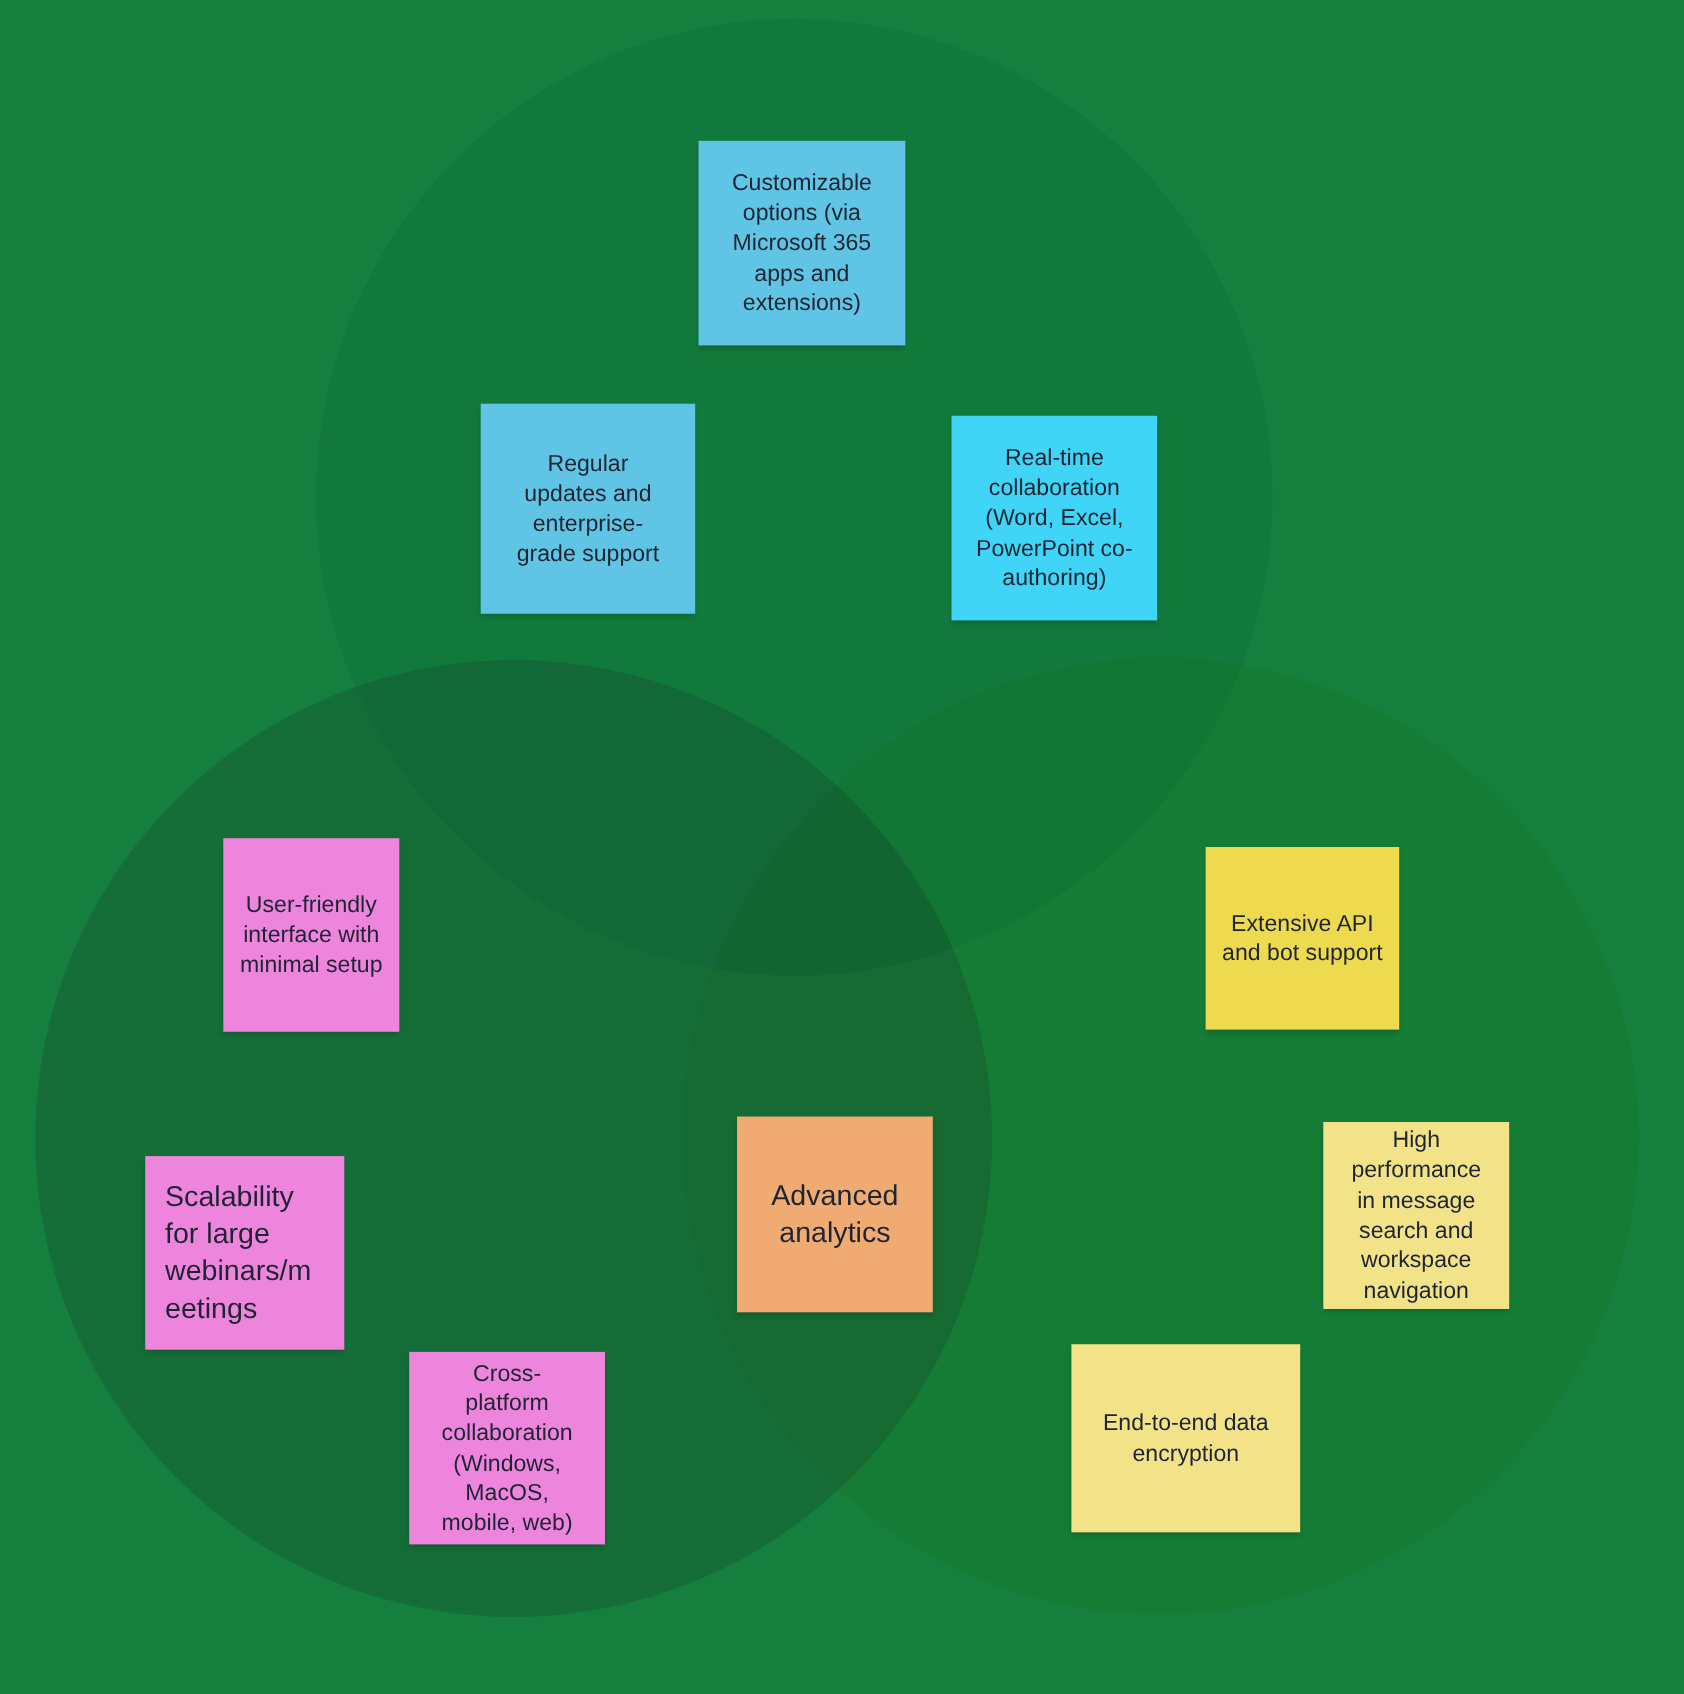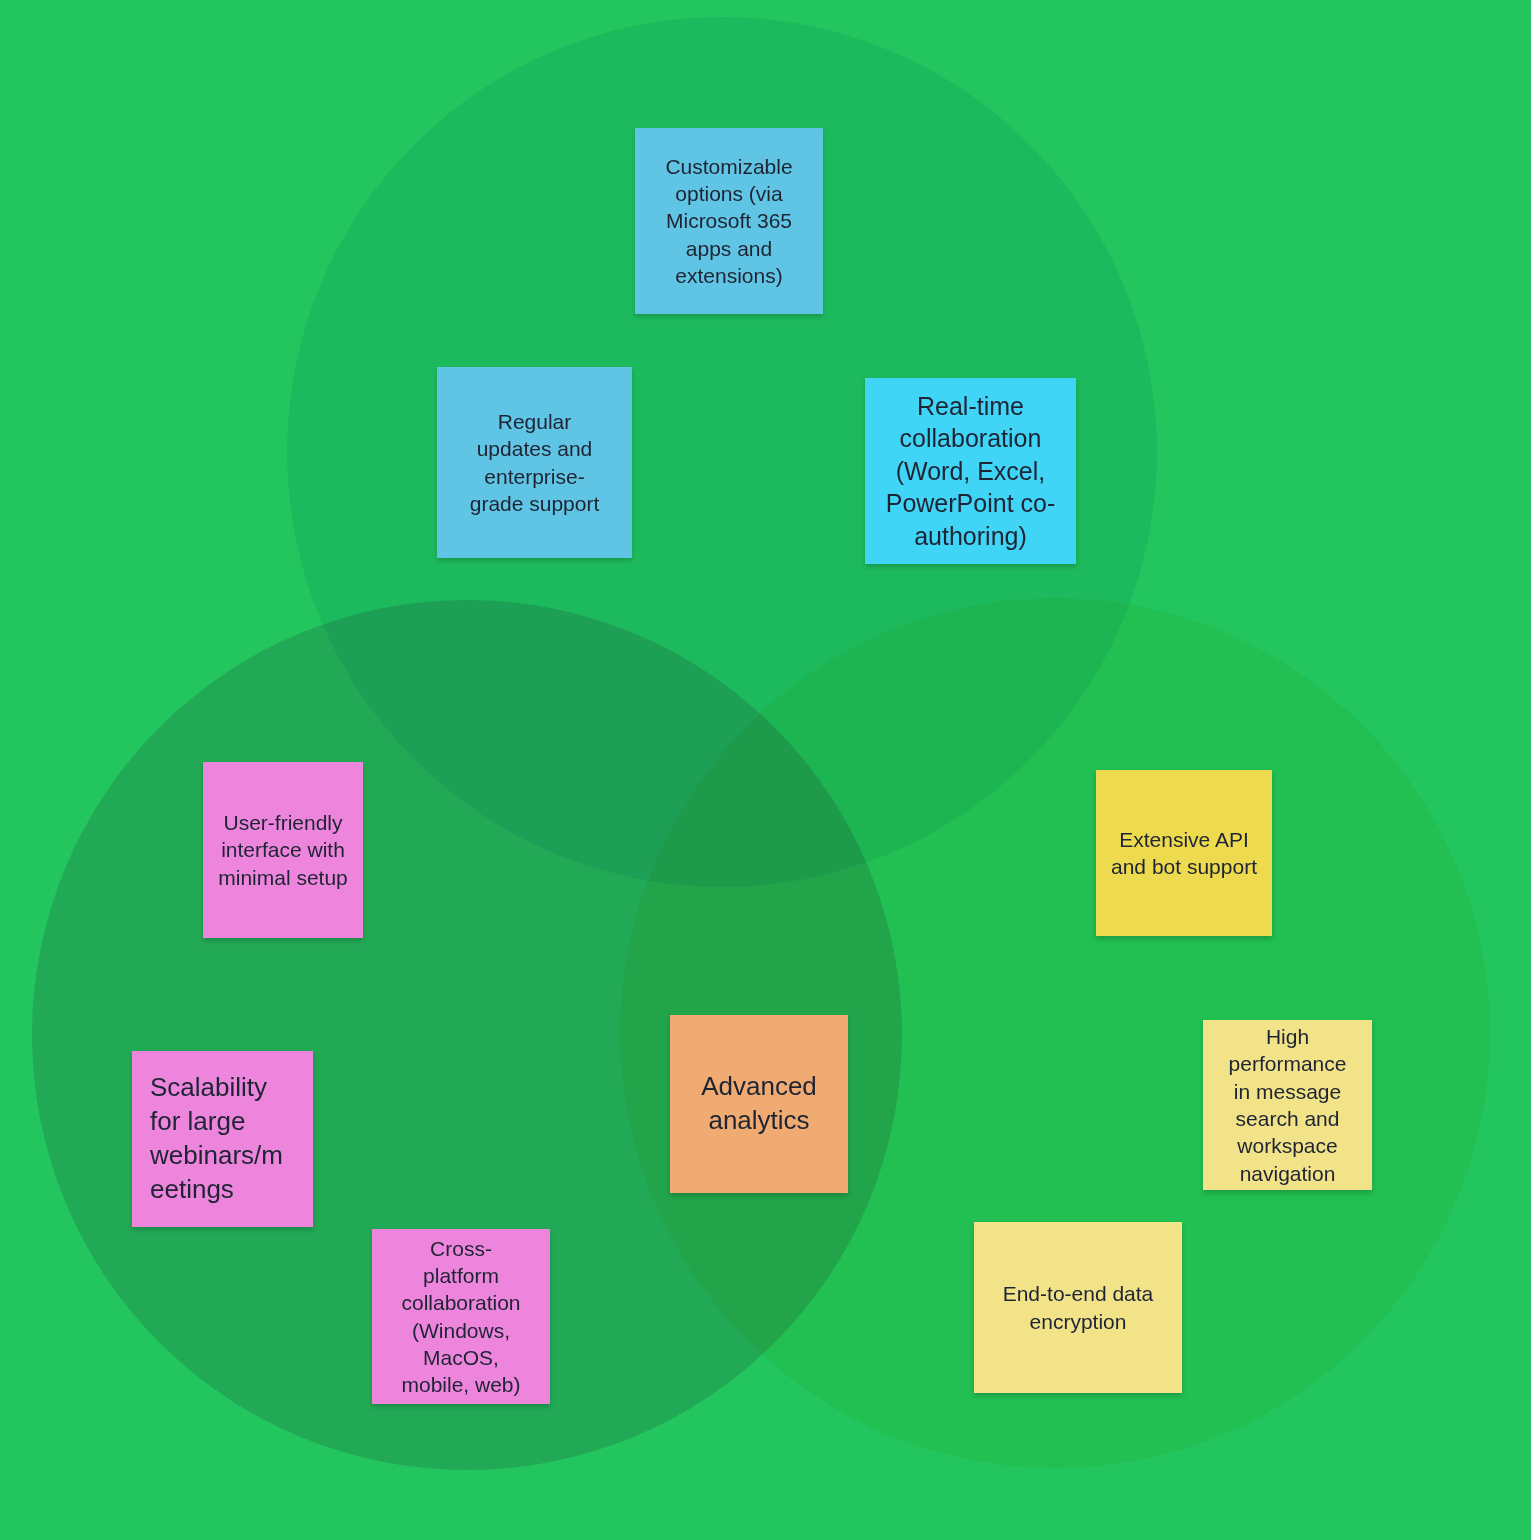--- a/index.html
+++ b/index.html
@@ -40,35 +40,35 @@
   .pad14 { padding: 0 14px; }
   .pad15 { padding: 0 15px; }
   .pad18 { padding: 0 18px; margin-top: 24px; }
   .pad24 { padding: 0 24px; }
   .pad26 { padding: 0 26px; margin-left: 16px; }
   .wrap-any { overflow-wrap: anywhere; }
 </style>
 </head>
 <body>
 
-<div class="canvas" style="background: #22c55e;">
+<div class="canvas" style="background: #15803d;">
 
   <div class="circle" style="left: 287px; top: 17px; width: 870px; height: 870px; background: rgb(213, 241, 251);"></div>
   <div class="circle" style="left: 32px; top: 600px; width: 870px; height: 870px; background: rgb(251, 219, 233);"></div>
   <div class="circle" style="left: 620px; top: 598px; width: 870px; height: 870px; background: rgb(253, 248, 222);"></div>
 
   <div class="note" style="left: 635px; top: 128px; width: 188px; height: 186px; background: rgb(96, 197, 228); font-size: 21px; text-align: center; color: rgb(30, 36, 51);">
     <span class="note-text">Customizable options (via Microsoft 365 apps and extensions)</span>
   </div>
 
   <div class="note pad26" style="left: 421px; top: 367px; width: 195px; height: 191px; background: rgb(96, 197, 228); font-size: 21px; text-align: center; color: rgb(30, 36, 51);">
     <span class="note-text">Regular updates and enterprise-grade support</span>
   </div>
 
-  <div class="note" style="left: 865px; top: 378px; width: 211px; height: 186px; background: rgb(64, 212, 246); font-size: 25px; text-align: center; color: rgb(30, 36, 51);">
+  <div class="note" style="left: 865px; top: 378px; width: 187px; height: 186px; background: rgb(64, 212, 246); font-size: 21px; text-align: center; color: rgb(30, 36, 51);">
     <span class="note-text">Real-time collaboration (Word, Excel, PowerPoint co-authoring)</span>
   </div>
 
   <div class="note pad14" style="left: 203px; top: 742px; width: 160px; height: 176px; background: rgb(238, 133, 221); font-size: 21px; text-align: center; color: rgb(30, 36, 51); margin-top: 20px;">
     <span class="note-text">User-friendly interface with minimal setup</span>
   </div>
 
   <div class="note pad18 wrap-any" style="left: 132px; top: 1027px; width: 181px; height: 176px; background: rgb(238, 133, 221); font-size: 26px; text-align: left; color: rgb(30, 36, 51);">
     <span class="note-text">Scalability for large webinars/meetings</span>
   </div>

